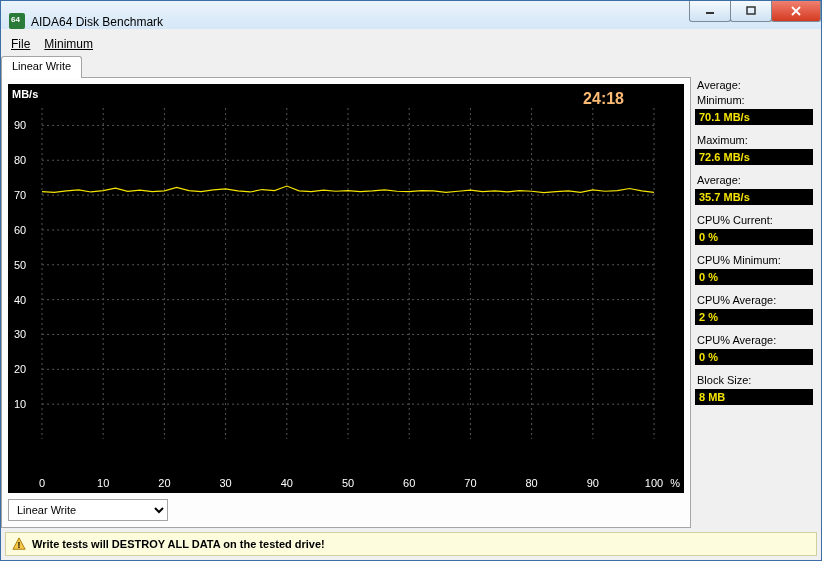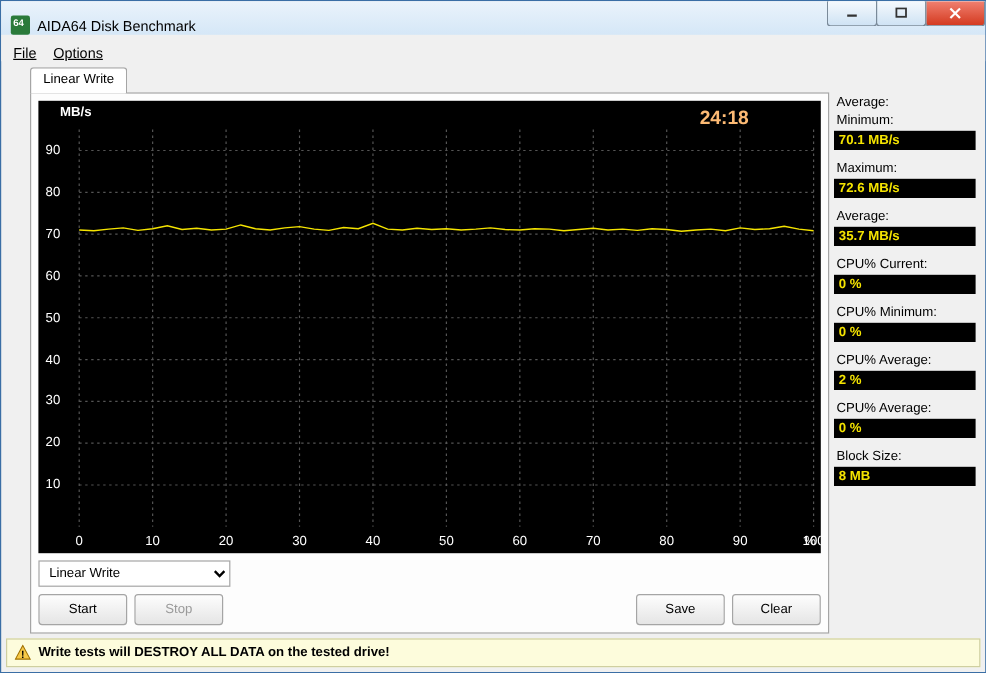--- a/index.html
+++ b/index.html
@@ -7,27 +7,27 @@
   .titlebar{height:28px;background:linear-gradient(to bottom,#eaf3fb,#d5e7f7);display:flex;align-items:flex-end;padding:0 0 0 8px;position:relative}
   .titlebar .appicon{width:16px;height:16px;margin-right:6px;background:#2a7a3a;display:inline-block;border-radius:2px;position:relative}
   .titlebar .appicon::after{content:"64";color:#fff;font-size:8px;font-weight:bold;position:absolute;left:2px;top:2px}
   .titlebar .title{font-size:12px;color:#000}
   .winbtns{position:absolute;right:0;top:0;display:flex}
   .winbtn{width:40px;height:20px;border:1px solid #7a8a99;border-top:none;margin-left:-1px;display:flex;align-items:center;justify-content:center;font-size:10px;background:linear-gradient(to bottom,#f5f9fd,#cfe3f4);border-radius:0 0 3px 3px}
   .winbtn.close{background:linear-gradient(to bottom,#f08070,#d43a20);color:#fff;width:48px}
   .winbtn svg{width:12px;height:10px}
   .menubar{height:22px;display:flex;align-items:flex-end;gap:14px;padding:0 10px;background:#f0f0f0}
   .menubar span{text-decoration:underline;text-decoration-color:#000;text-underline-offset:1px;cursor:default}
-  .content{flex:1;display:flex;padding:4px 8px 4px 24px;gap:4px}
+  .content{flex:1;display:flex;padding:4px 8px 4px 0;gap:4px}
   .left{flex:1;display:flex;flex-direction:column}
   .tabstrip{height:22px;display:flex}
   .tab{border:1px solid #a5a5a5;border-bottom:none;background:#fff;padding:3px 10px;border-radius:3px 3px 0 0;font-size:11px;position:relative;top:1px;z-index:2}
   .panel{flex:1;border:1px solid #a5a5a5;background:#fdfdfd;padding:6px;display:flex;flex-direction:column;gap:6px}
   .chart{flex:1;background:#000;position:relative;overflow:hidden}
-  .chart .ylabel{position:absolute;color:#fff;font-weight:bold;font-size:11px;top:4px;left:18px}
+  .chart .ylabel{position:absolute;color:#fff;font-weight:bold;font-size:11px;top:4px;left:4px}
   .chart .time{position:absolute;top:6px;right:60px;color:#fdba74;font-weight:bold;font-size:16px}
   .chart svg{position:absolute;inset:0}
   .ytick{position:absolute;left:6px;color:#fff;font-size:11px;transform:translateY(-50%)}
   .xtick{position:absolute;bottom:4px;color:#fff;font-size:11px;transform:translateX(-50%)}
   .pct{position:absolute;right:4px;bottom:4px;color:#fff;font-size:11px}
   .ctrlrow{display:flex;gap:6px;align-items:center}
   select.combo{height:22px;border:1px solid #a5a5a5;background:#fff;font-size:11px;padding:0 4px}
   .btn{height:24px;min-width:72px;border:1px solid #a5a5a5;background:linear-gradient(to bottom,#fdfdfd,#e5e5e5);border-radius:3px;font-size:11px;display:flex;align-items:center;justify-content:center;cursor:default}
   .btn.disabled{color:#9a9a9a}
   .right{width:118px;padding:24px 0 0 0;display:flex;flex-direction:column;gap:3px}
@@ -62,21 +62,21 @@
           <svg viewBox="0 0 12 10">
             <line x1="2" y1="1" x2="10" y2="9" stroke="#fff" stroke-width="1.8"></line>
             <line x1="10" y1="1" x2="2" y2="9" stroke="#fff" stroke-width="1.8"></line>
           </svg>
         </div>
     </div>
   </div>
 
   <div class="menubar">
     <span>File</span>
-    <span>Options</span>
+    <span>Minimum</span>
   </div>
 
   <div class="content">
     <div class="left">
       <div class="tabstrip">
         <div class="tab">Linear Write</div>
       </div>
       <div class="panel">
 
         <div class="chart" id="chart">
@@ -129,27 +129,20 @@
               <path d="M34 107.62105263157895 L46.24 108.3178947368421 L58.480000000000004 106.92421052631579 L70.72 105.87894736842105 L82.96000000000001 107.9694736842105 L95.2 106.57578947368421 L107.44 104.13684210526316 L119.68 107.2726315789474 L131.92000000000002 106.2273684210526 L144.16 107.62105263157895 L156.4 106.92421052631579 L168.64000000000001 103.44 L180.88 106.57578947368421 L193.12 107.62105263157895 L205.36 105.87894736842105 L217.6 104.83368421052634 L229.84 106.92421052631579 L242.08 107.9694736842105 L254.32 105.5305263157895 L266.56 106.57578947368421 L278.8 102.04631578947368 L291.03999999999996 106.92421052631579 L303.28000000000003 107.62105263157895 L315.52000000000004 106.2273684210526 L327.76 107.2726315789474 L340 106.57578947368421 L352.24 107.62105263157895 L364.48 106.92421052631579 L376.72 105.87894736842105 L388.96 107.2726315789474 L401.2 107.62105263157895 L413.44 106.57578947368421 L425.68 106.92421052631579 L437.92 108.3178947368421 L450.16 107.2726315789474 L462.4 106.2273684210526 L474.64 107.62105263157895 L486.88 106.92421052631579 L499.12 107.9694736842105 L511.36 106.57578947368421 L523.6 107.2726315789474 L535.8399999999999 108.66631578947366 L548.0799999999999 107.62105263157895 L560.3199999999999 106.92421052631579 L572.5600000000001 108.3178947368421 L584.8000000000001 105.87894736842105 L597.0400000000001 107.2726315789474 L609.28 106.57578947368421 L621.52 104.4852631578947 L633.76 106.92421052631579 L646 108.3178947368421 " class="dataline"></path>
             </svg>
           </div>
 
         <div class="ctrlrow">
           <select class="combo" style="width:160px">
             <option>Linear Write</option>
           </select>
         </div>
 
-        <div class="ctrlrow">
-          <div class="btn">Start</div>
-          <div class="btn disabled">Stop</div>
-          <div style="flex:1"></div>
-          <div class="btn">Save</div>
-          <div class="btn">Clear</div>
-        </div>
 
       </div>
     </div>
 
     <div class="right">
       <div class="statlabel">Average:</div>
       <div class="statlabel">Minimum:</div>
       <div class="statval">70.1 MB/s</div>
       <div class="statlabel">Maximum:</div>
       <div class="statval">72.6 MB/s</div>

